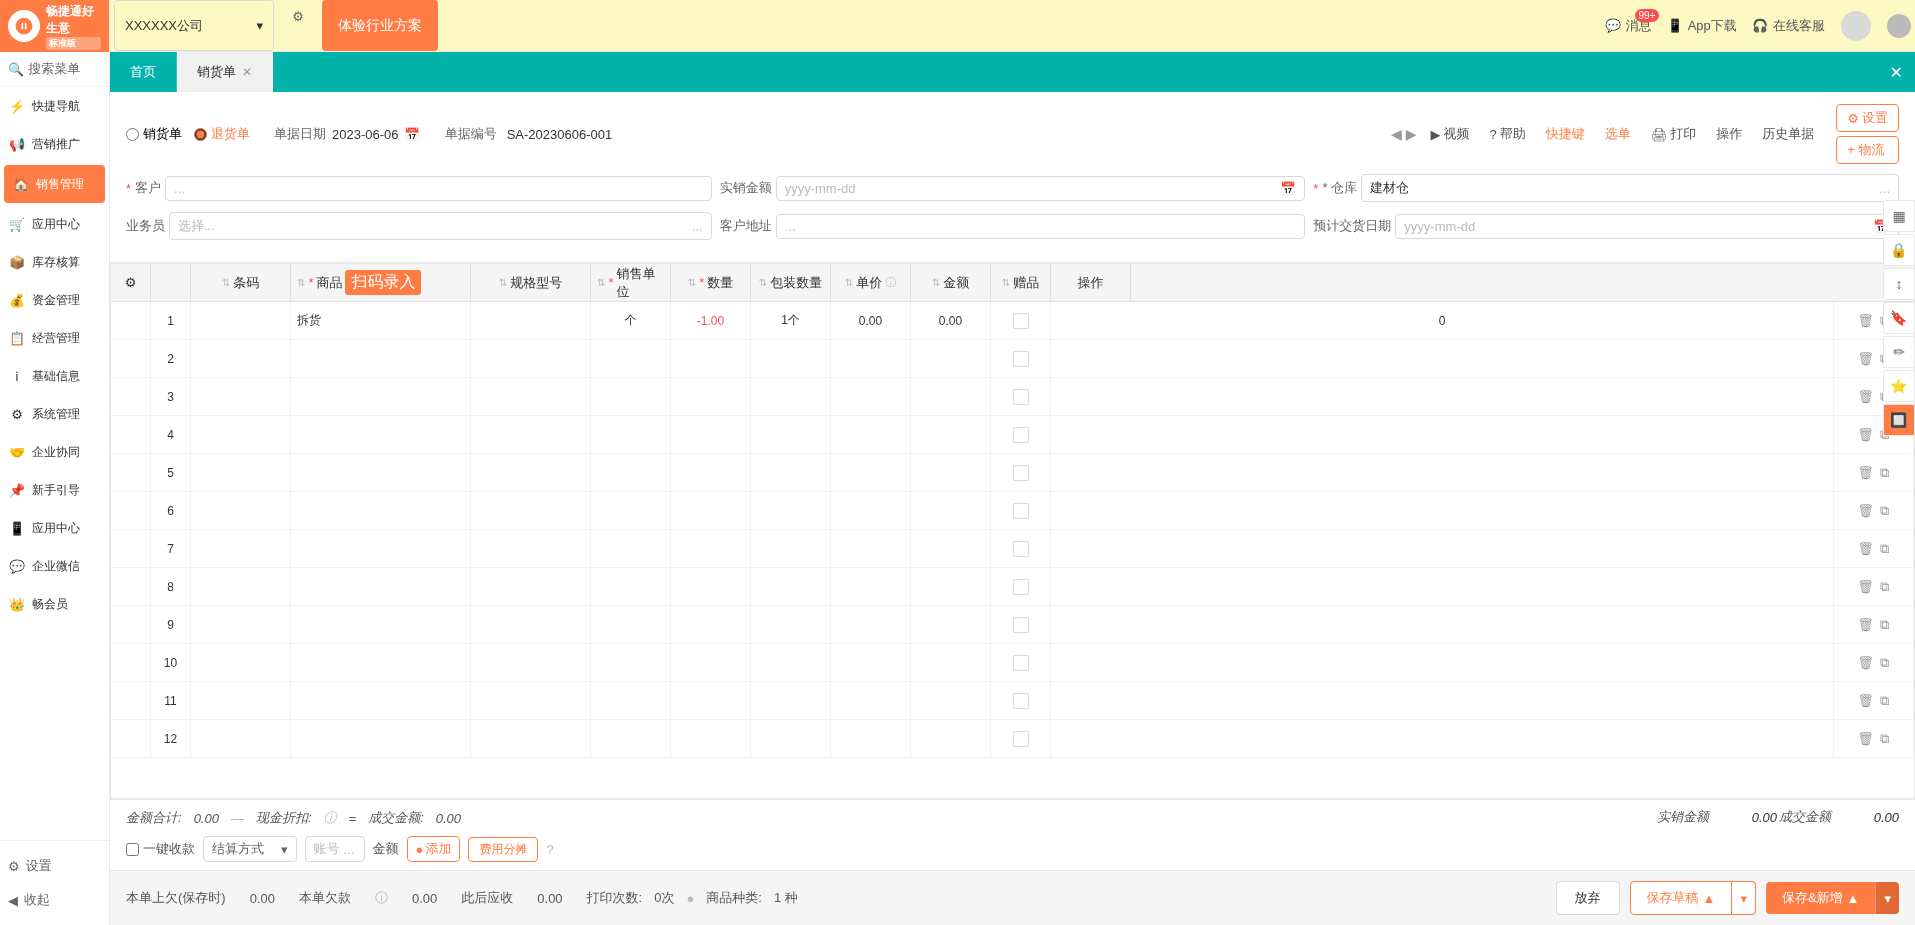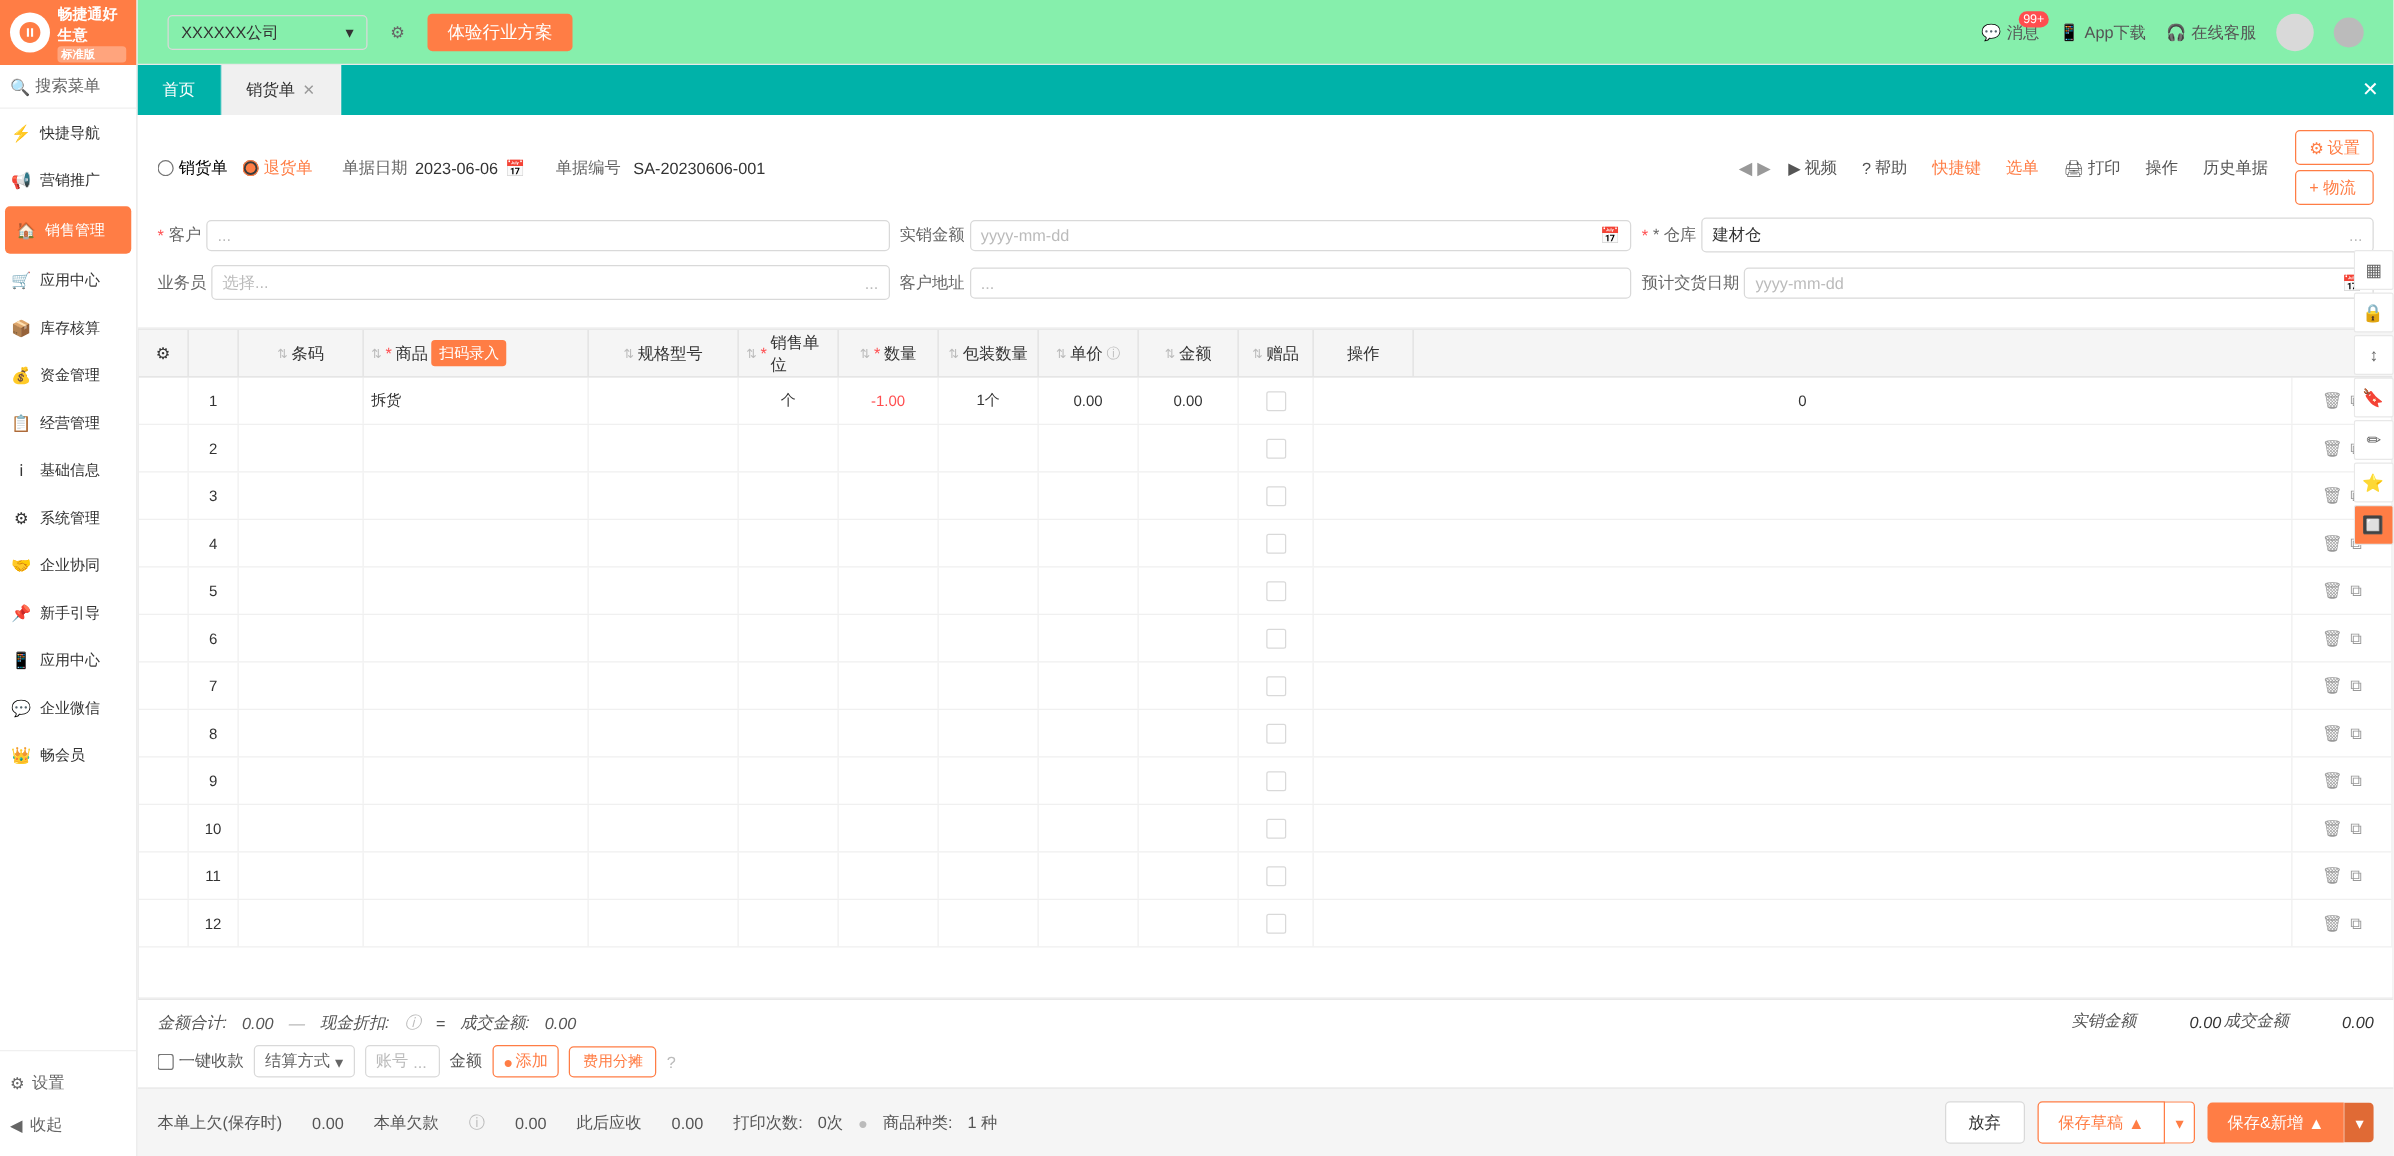--- a/index.html
+++ b/index.html
@@ -19,21 +19,21 @@
     .sidebar-item-icon { width: 18px; height: 18px; display: flex; align-items: center; justify-content: center; flex-shrink: 0; }
     .sidebar-item-label { font-size: 12px; }
 
     .sidebar-bottom { margin-top: auto; border-top: 1px solid #f0f0f0; padding: 8px 0; }
     .sidebar-bottom-item { padding: 8px; display: flex; align-items: center; gap: 6px; cursor: pointer; color: #666; }
 
     
     .main { flex: 1; display: flex; flex-direction: column; overflow: hidden; }
 
     
-    .top-header { height: 52px; background: #86efac; display: flex; align-items: center; padding: 0 24px; border-bottom: 1px solid #e8e8e8; gap: 8px; }
+    .top-header { height: 52px; background: #fef9c3; display: flex; padding: 0 4px; border-bottom: 1px solid #e8e8e8; gap: 8px; }
     .company-selector { display: flex; align-items: center; gap: 4px; border: 1px solid #d9d9d9; border-radius: 4px; padding: 4px 10px; cursor: pointer; min-width: 160px; justify-content: space-between; }
     .company-selector span { font-size: 13px; color: #333; }
     .header-gear { width: 32px; height: 32px; display: flex; align-items: center; justify-content: center; cursor: pointer; color: #666; border-radius: 4px; }
     .trial-btn { background: #ff7d45; color: white; border: none; border-radius: 4px; padding: 6px 16px; cursor: pointer; font-size: 14px; }
     .header-right { margin-left: auto; display: flex; align-items: center; gap: 16px; }
     .header-right-item { display: flex; align-items: center; gap: 4px; cursor: pointer; color: #555; font-size: 13px; position: relative; }
     .badge-red { background: #ff4d4f; color: white; border-radius: 10px; font-size: 10px; padding: 1px 4px; position: absolute; top: -8px; right: -8px; }
     .avatar { width: 30px; height: 30px; border-radius: 50%; background: #d9d9d9; }
 
     
@@ -65,21 +65,21 @@
     .settings-btn { border: 1px solid #ff7d45; color: #ff7d45; border-radius: 4px; padding: 4px 10px; cursor: pointer; font-size: 12px; display: flex; align-items: center; gap: 3px; }
     .logistics-btn { border: 1px solid #ff7d45; color: #ff7d45; border-radius: 4px; padding: 4px 10px; cursor: pointer; font-size: 12px; display: flex; align-items: center; gap: 3px; background: white; }
 
     .remarks-row { display: flex; align-items: center; gap: 4px; }
 
     
     .table-container { flex: 1; overflow-y: auto; background: white; border: 1px solid #e8e8e8; margin: 0; }
     .table-header { display: flex; align-items: center; background: #f5f5f5; border-bottom: 1px solid #e0e0e0; height: 38px; position: sticky; top: 0; z-index: 10; }
     .th { display: flex; align-items: center; justify-content: center; padding: 0 6px; color: #333; font-size: 12px; border-right: 1px solid #e0e0e0; height: 100%; flex-shrink: 0; gap: 3px; }
     .th .sort-icon { color: #bbb; font-size: 10px; cursor: pointer; }
-    .scan-btn { background: #ff7d45; color: white; border: none; border-radius: 3px; padding: 2px 6px; cursor: pointer; font-size: 12px; white-space: nowrap; }
+    .scan-btn { background: #ff7d45; color: white; border: none; border-radius: 3px; padding: 2px 6px; cursor: pointer; font-size: 16px; white-space: nowrap; }
 
     .table-row { display: flex; align-items: center; border-bottom: 1px solid #f0f0f0; height: 38px; }
     .td { display: flex; align-items: center; justify-content: center; padding: 0 6px; color: #333; font-size: 12px; border-right: 1px solid #f0f0f0; height: 100%; flex-shrink: 0; }
     .td.red { color: #ff4d4f; }
 
     
     .col-settings { width: 40px; }
     .col-seq { width: 40px; }
     .col-barcode { width: 100px; }
     .col-product { width: 180px; justify-content: flex-start; }
@@ -92,21 +92,21 @@
     .col-gift { width: 60px; }
     .col-available { width: 80px; flex: 1; }
     .col-ops { width: 80px; }
 
     
     .bottom-bar { background: white; border-top: 1px solid #e8e8e8; padding: 8px 16px; }
     .bottom-row1 { display: flex; align-items: center; gap: 12px; margin-bottom: 8px; color: #555; font-size: 13px; font-style: italic; }
     .bottom-divider { color: #bbb; }
     .bottom-row2 { display: flex; align-items: center; gap: 8px; color: #555; font-size: 12px; }
     .one-click-pay { display: flex; align-items: center; gap: 4px; cursor: pointer; }
-    .payment-select { border: 1px solid #d9d9d9; border-radius: 4px; padding: 3px 8px; color: #666; display: flex; align-items: center; gap: 4px; cursor: pointer; min-width: 80px; }
+    .payment-select { border: 1px solid #d9d9d9; border-radius: 4px; padding: 3px 8px; color: #666; display: flex; align-items: center; gap: 17px; cursor: pointer; min-width: 80px; }
     .account-select { border: 1px solid #d9d9d9; border-radius: 4px; padding: 3px 8px; color: #bbb; display: flex; align-items: center; gap: 4px; cursor: pointer; min-width: 60px; }
     .add-btn { color: #ff7d45; cursor: pointer; display: flex; align-items: center; gap: 2px; border: 1px solid #ff7d45; border-radius: 4px; padding: 3px 8px; }
     .expense-btn { border: 1px solid #ff7d45; color: #ff7d45; border-radius: 4px; padding: 3px 10px; cursor: pointer; background: white; font-size: 12px; }
     .help-icon { color: #bbb; cursor: pointer; }
 
     
     .footer { background: #f5f5f5; border-top: 1px solid #e8e8e8; padding: 10px 16px; display: flex; align-items: center; }
     .footer-left { display: flex; gap: 24px; align-items: center; color: #555; font-size: 12px; }
     .footer-mid { margin: 0 24px; display: flex; align-items: center; gap: 12px; color: #555; font-size: 12px; }
     .footer-right { margin-left: auto; display: flex; align-items: center; gap: 10px; }

